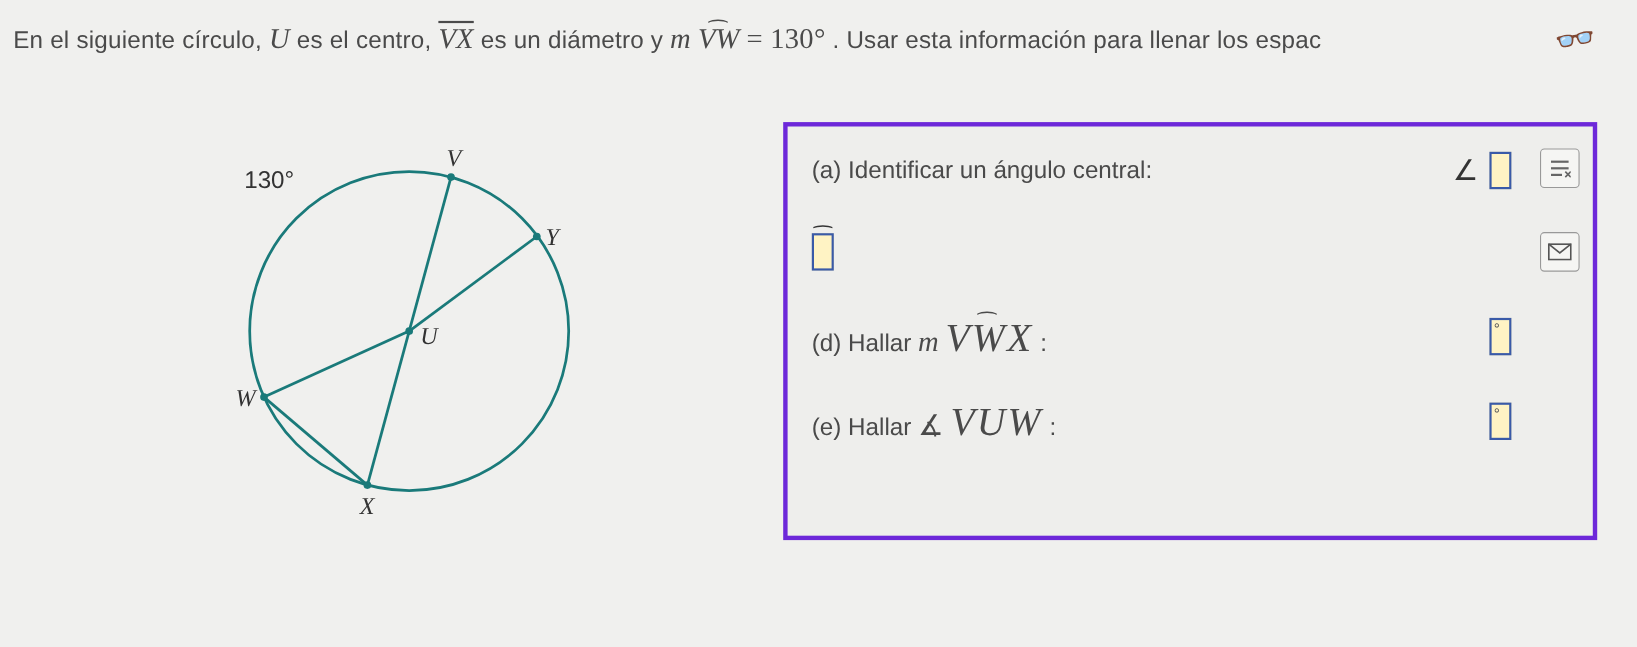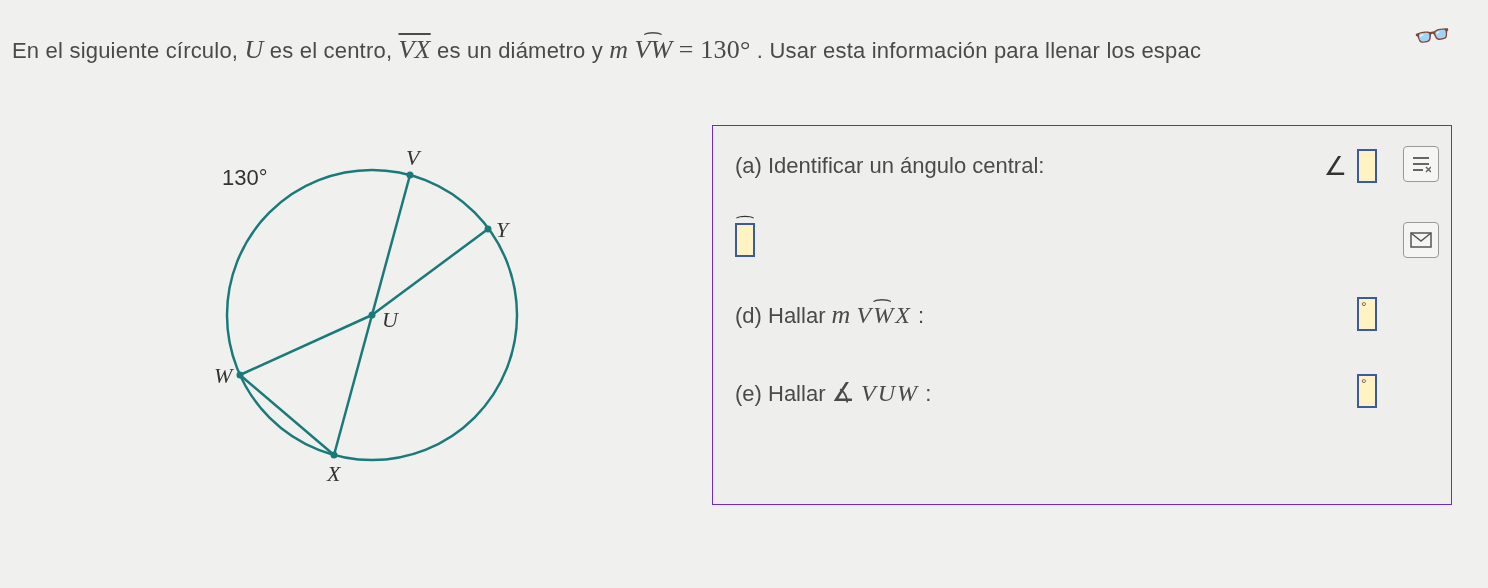--- a/index.html
+++ b/index.html
@@ -7,21 +7,21 @@
     padding: 0;
     font-family: Arial, sans-serif;
     background: #f0f0ee;
     width: 1488px;
     height: 588px;
     overflow: hidden;
     position: relative;
     color: #3a3a3a;
   }
   .container {
-    padding: 32px 10px 0 12px;
+    padding: 18px 10px 0 12px;
   }
   .problem-text {
     font-size: 22px;
     color: #4a4a4a;
     letter-spacing: 0.2px;
     white-space: nowrap;
   }
   .math-ital {
     font-family: "Times New Roman", serif;
     font-style: italic;
@@ -49,35 +49,35 @@
     display: flex;
     margin-top: 60px;
   }
   .diagram-wrap {
     width: 700px;
     display: flex;
     justify-content: center;
     align-items: center;
   }
   .answers-box {
-    border: 1px solid #6d28d9;
+    border: 4px solid #6d28d9;
     background: #eeeeec;
     width: 740px;
     padding: 20px 18px 10px 22px;
     box-sizing: border-box;
     position: relative;
   }
   .row {
     display:flex;
     align-items:center;
     justify-content: space-between;
     margin-bottom: 34px;
     min-height: 40px;
   }
-  .row:last-child { margin-bottom: 0; align-items: flex-end; }
+  .row:last-child { margin-bottom: 0; }
   .prompt {
     font-size: 22px;
     color: #4a4a4a;
   }
   .right-cluster {
     display:flex;
     align-items: center;
     gap: 10px;
   }
   .angle-sym {
@@ -119,21 +119,21 @@
     display:flex;
     align-items:center;
     justify-content: center;
     position: absolute;
   }
   .tool-icon.first { top: 20px; right: 12px; }
   .tool-icon.second { top: 96px; right: 12px; }
   .math-seg {
     font-family: "Times New Roman", serif;
     font-style: italic;
-    font-size: 24px;
+    font-size: 36px;
     letter-spacing: 2px;
   }
   .glasses {
     position:absolute;
     top: 18px;
     right: 36px;
     font-size: 30px;
     color: #555;
     transform: rotate(-10deg);
   }

